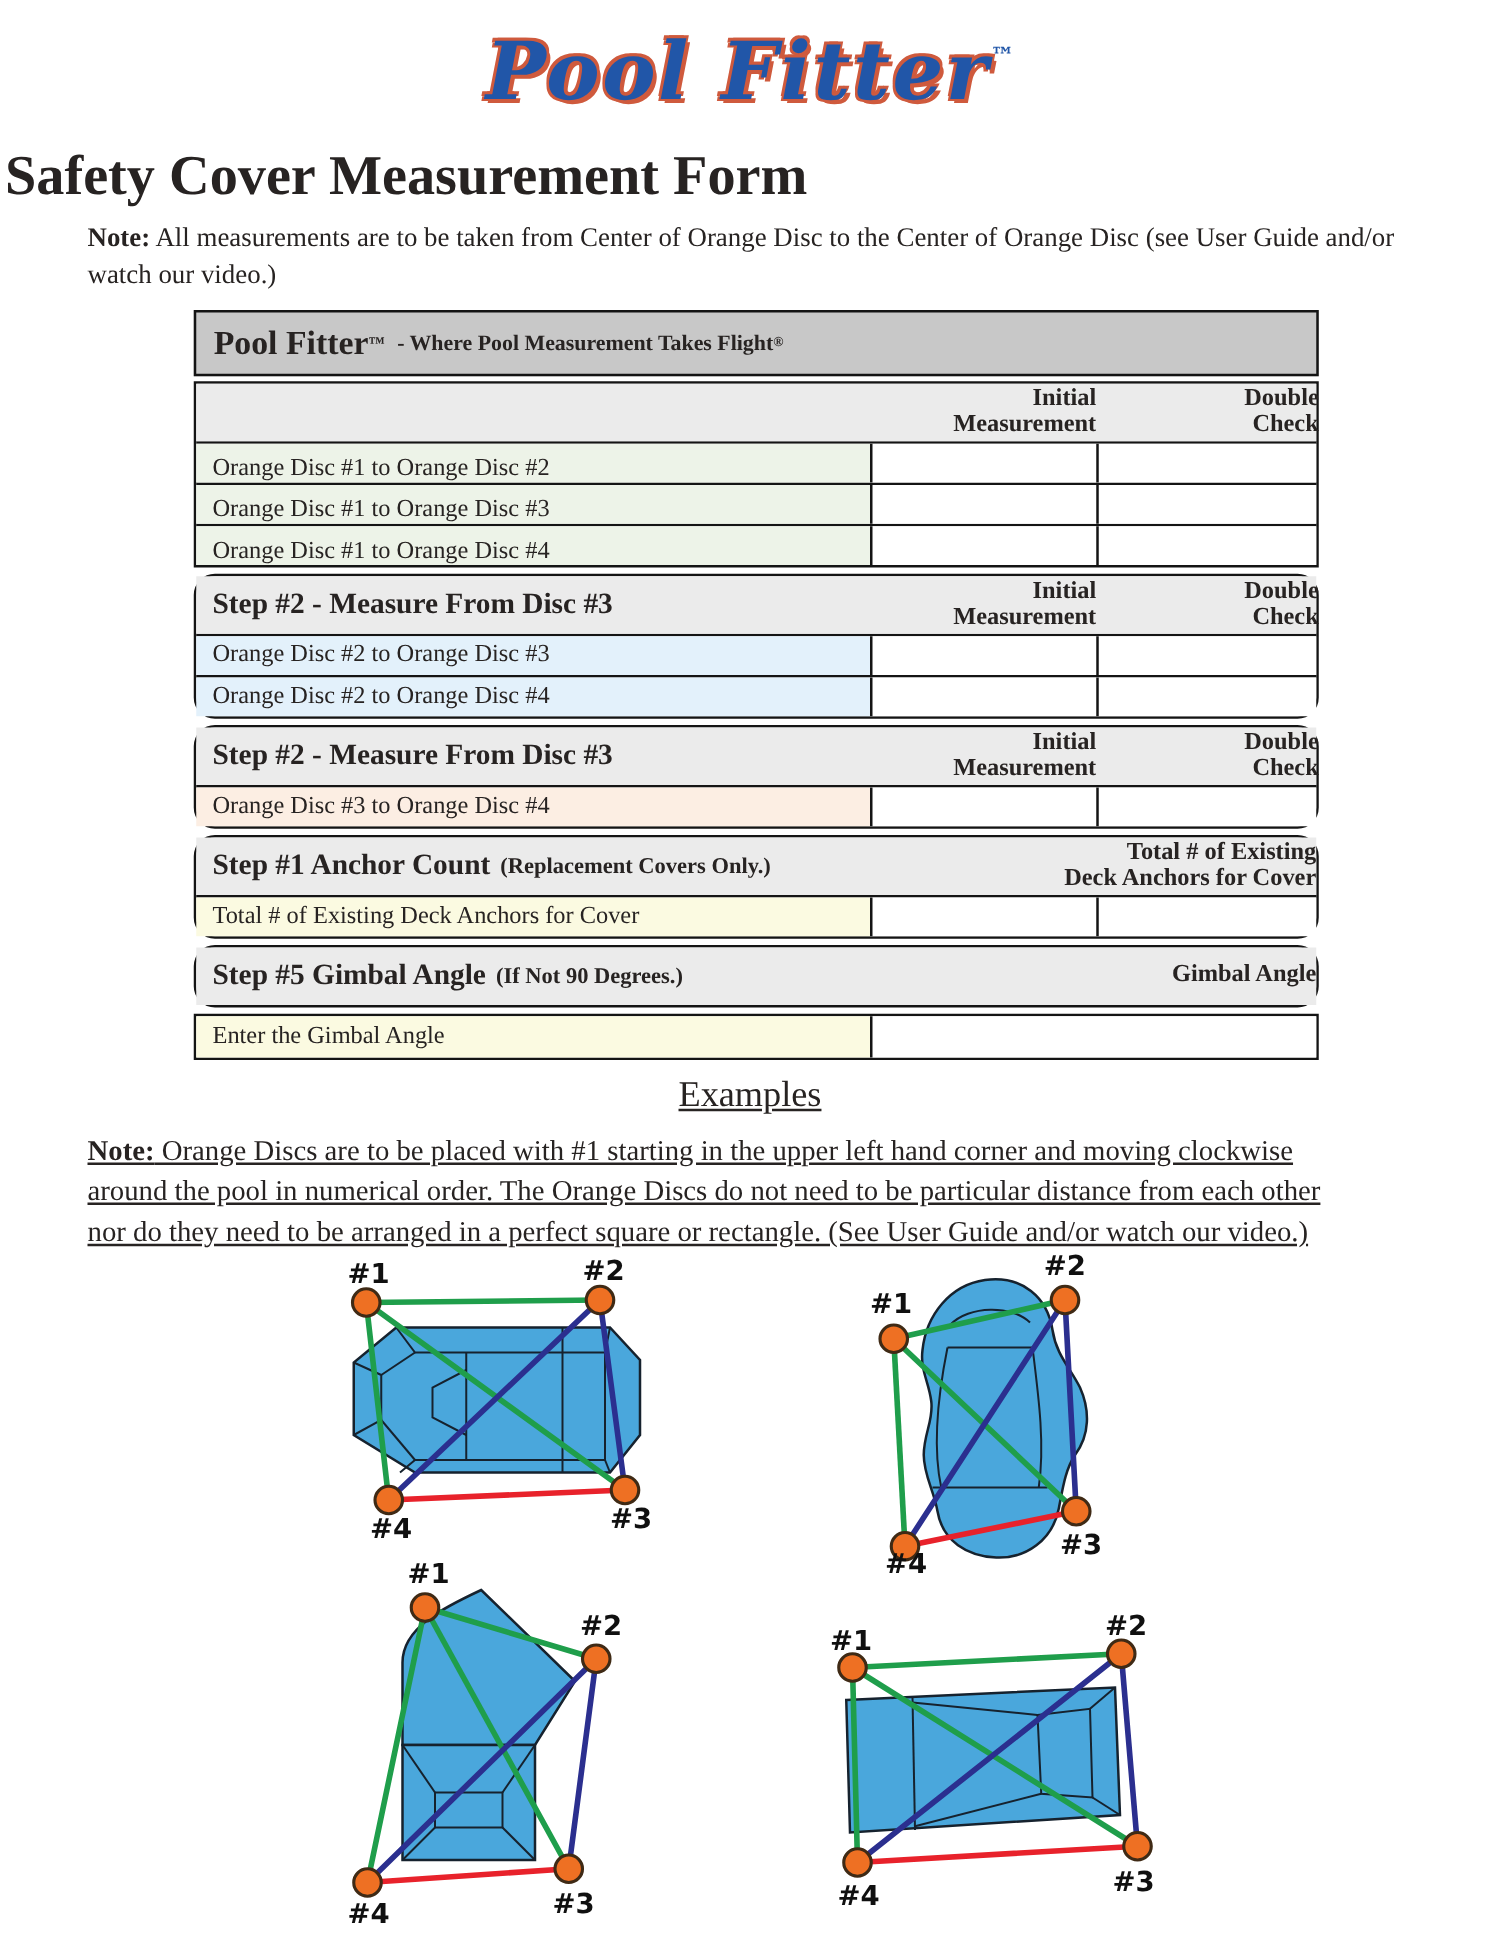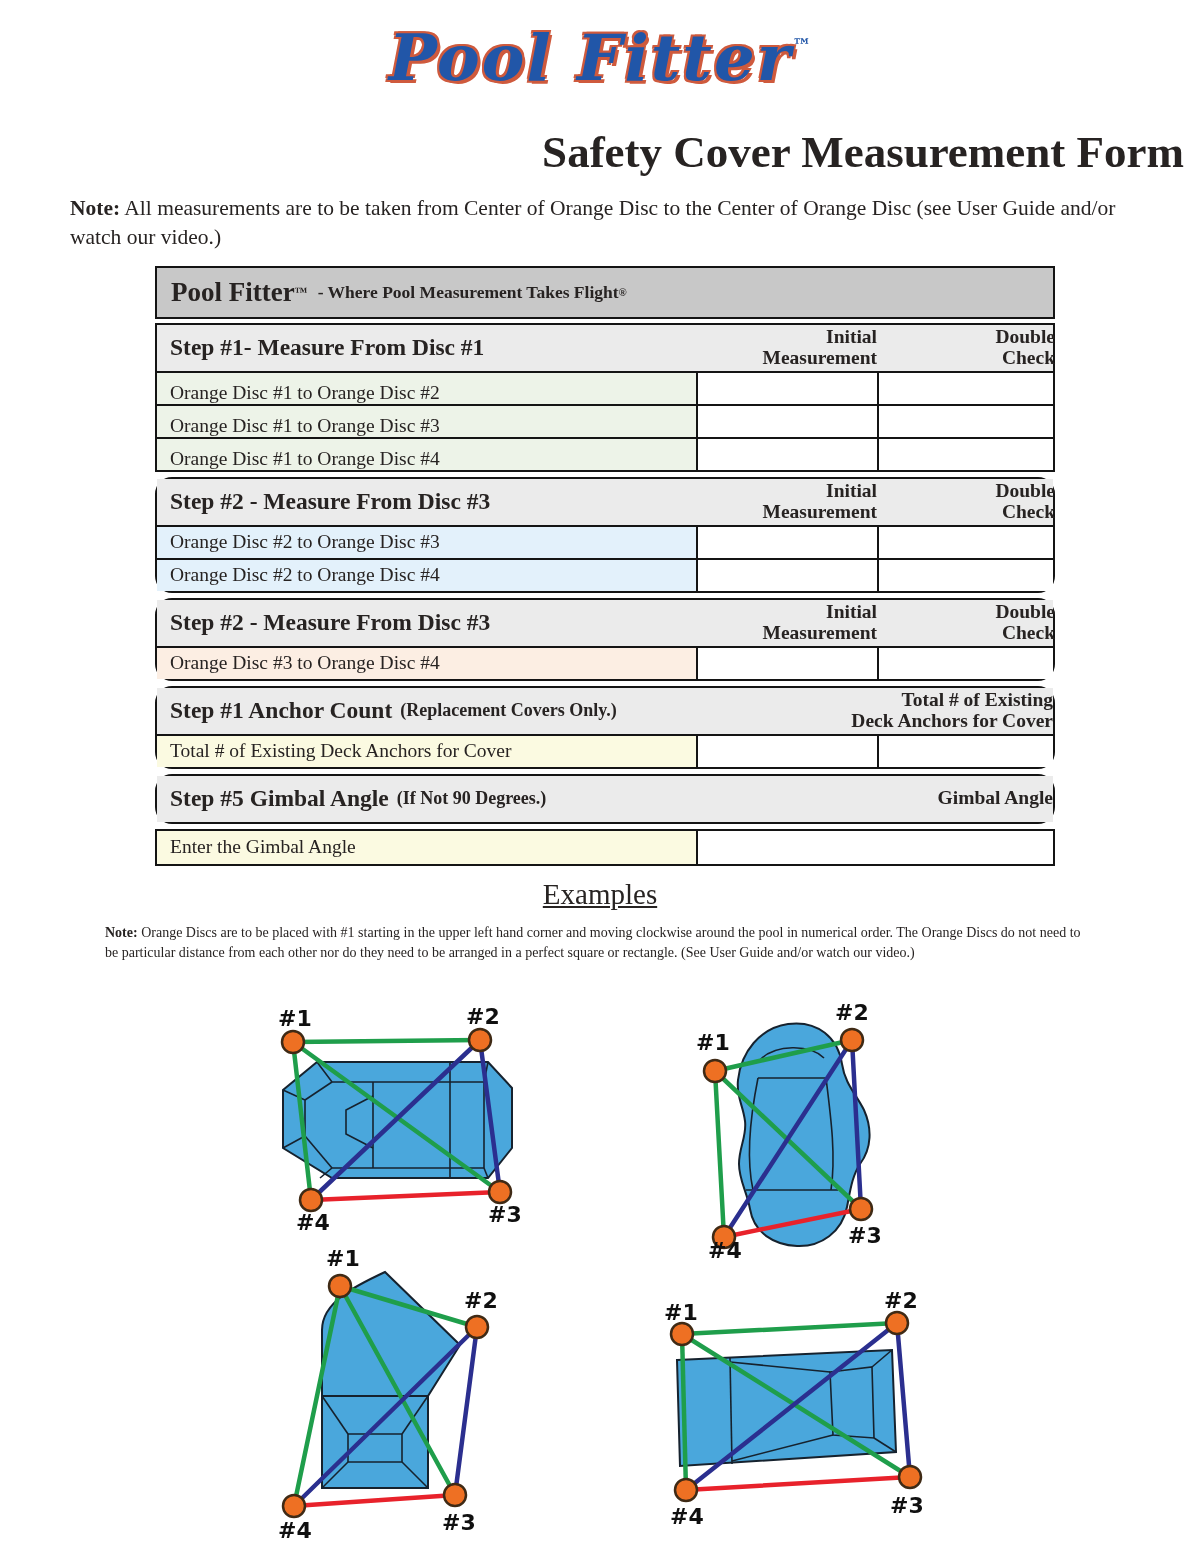--- a/index.html
+++ b/index.html
@@ -12,21 +12,21 @@
   
   .logo-wrap { text-align:center; padding-top:20px; height:112px; }
   .logo {
     font-family:"DejaVu Serif", serif; font-style:italic; font-weight:bold;
     font-size:64px; letter-spacing:2px; color:var(--logo_blue,#2156a8);
     text-shadow:-2px -2px 0 var(--logo_outline,#cf5a3d), 2px -2px 0 var(--logo_outline,#cf5a3d),
                 -2px 2px 0 var(--logo_outline,#cf5a3d), 3px 3px 0 var(--logo_outline,#cf5a3d);
   }
   .logo-tm { font-family:"DejaVu Serif", serif; font-weight:bold; font-size:19px;
     color:var(--logo_blue,#2156a8); vertical-align:28px; }
-  .page-title { margin:16px; text-align:right; font-size:45px; font-weight:bold;
+  .page-title { margin:4px; text-align:left; font-size:45px; font-weight:bold;
     line-height:1.1; color:var(--title_ink,#272322); }
   .note1 { margin:10px 0 0 70px; width:1062px; font-size:21.5px; line-height:1.38; }
   .note-label { font-weight:bold; }
 
   
   .measure-table { margin:13px 0 0 155px; width:900px; }
   .tsec { border:2px solid var(--border_ink,#141414); margin-bottom:4px; background:#fff; }
   .brand-bar { height:53px; background:var(--brand_bar_bg,#c8c8c8);
     display:flex; align-items:center; padding-left:14px; }
   .brand-name { font-size:27px; font-weight:bold; }
@@ -54,21 +54,21 @@
   .sec-green  .cell-label { background:var(--row_green,#edf3e8);align-items:flex-end; }
   .sec-blue   .cell-label { background:var(--row_blue,#e3f1fb); }
   .sec-peach  .cell-label { background:var(--row_peach,#fceee3); }
   .sec-yellow .cell-label { background:var(--row_yellow,#fbfae1); }
   .gap-before { margin-top:5px;border-radius:17px; }
 
   
   .examples-heading { margin:12px 0 0 0; text-align:center; font-size:29px;
     font-weight:normal; }
   .examples-heading span { text-decoration:underline; }
-  .note2 { margin:12px 0 0 105px; width:992px; font-size:14px; line-height:1.42; }
+  .note2 { margin:12px 0 0 70px; width:992px; font-size:23px; line-height:1.42;text-decoration:underline; }
 
   .fig { position:absolute; }
   .fig-1 { left:260px; top:1000px; }
   .fig-2 { left:680px; top:1000px; }
   .fig-3 { left:260px; top:1250px; }
   .fig-4 { left:650px; top:1280px; }
 
   .pool { fill:var(--pool_blue,#4aa7dc); stroke:#16222e; stroke-width:2; }
   .contour { fill:none; stroke:#16222e; stroke-width:1.6; }
   .mline { fill:none; stroke-width:4.5; stroke-linecap:round; }
@@ -91,21 +91,20 @@
 
   <div class="tsec brand-bar">
     <span class="brand-name">Pool Fitter</span>
       <span class="brand-tm">™</span>
       <span class="brand-tagline">- Where Pool Measurement Takes Flight</span>
       <span class="brand-reg">®</span>
   </div>
 
   <div class="tsec sec-green">
     <div class="sec-head">
-      <div class="sec-title">Step #1- Measure From Disc #1</div>
       <div class="colhead c2">
         <span>Initial</span>
         <span>Measurement</span>
       </div>
       <div class="colhead c3">
         <span>Double</span>
         <span>Check</span>
       </div>
     </div>
     <div class="data-row">

